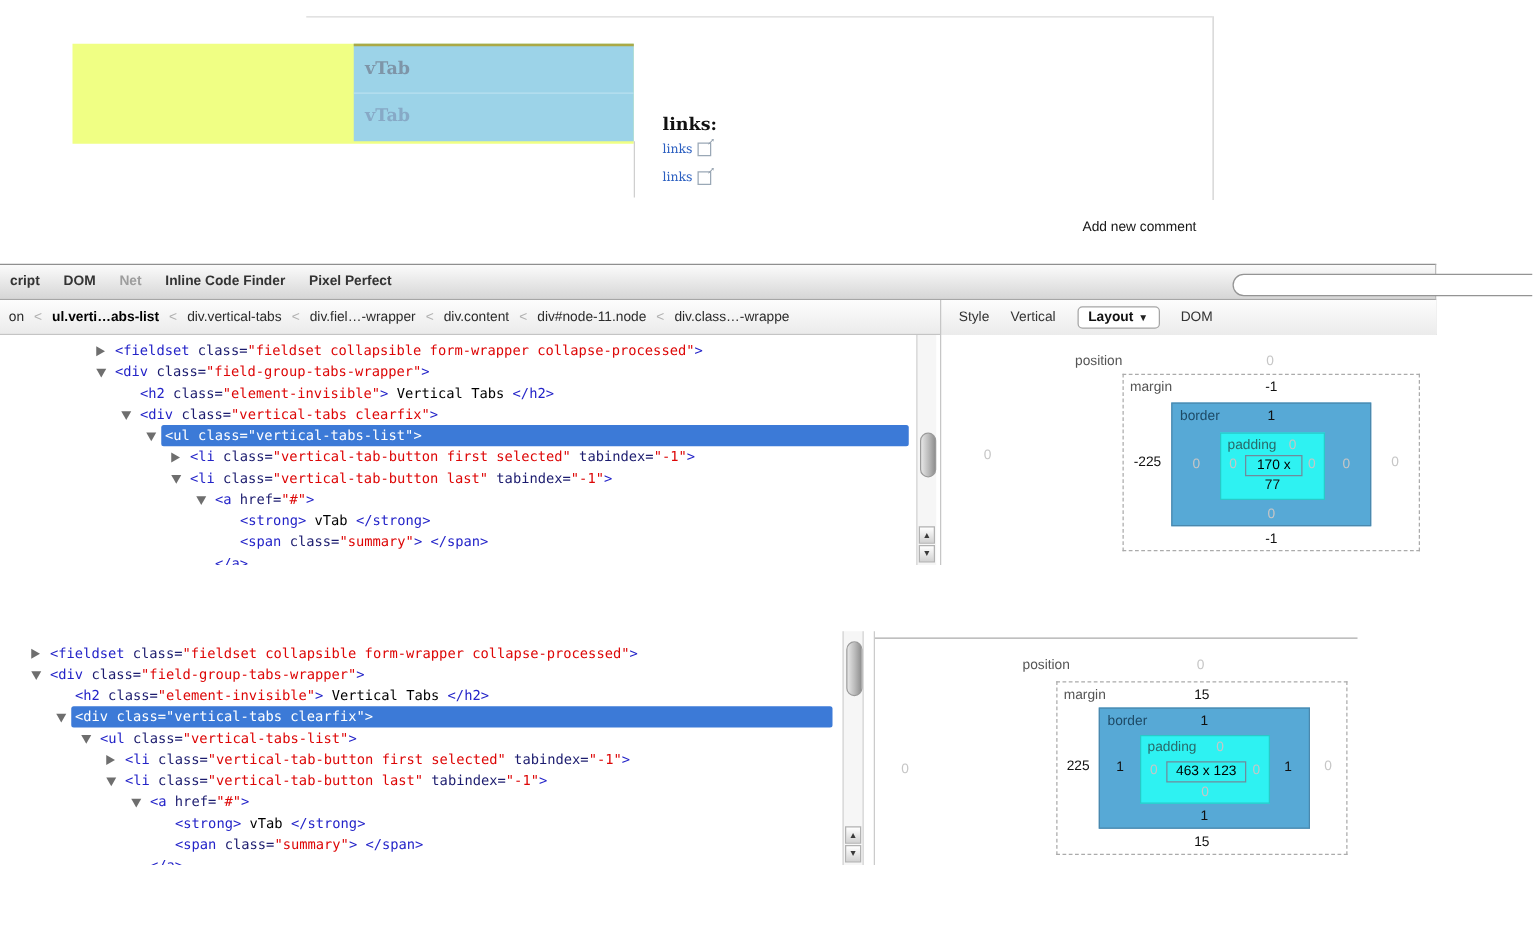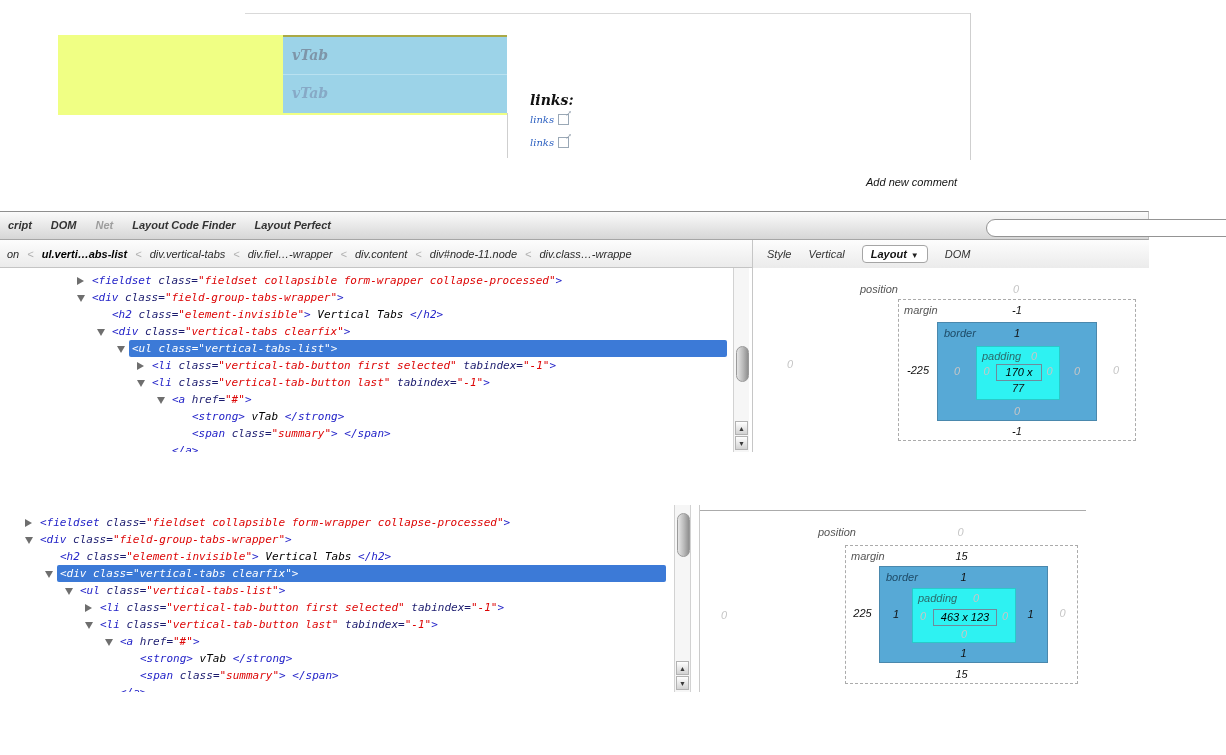--- a/index.html
+++ b/index.html
@@ -1,18 +1,18 @@
 <!DOCTYPE html>
 <html><head>
 <meta charset="utf-8">
 <style>
   html,body{margin:0;padding:0;background:#fff;}
   #canvas{position:relative;width:1226px;height:755px;background:#fff;overflow:hidden;
           font-family:"Liberation Sans",sans-serif;-webkit-font-smoothing:antialiased;}
-  .abs{position:absolute;font-style:italic;}
+  .abs{position:absolute;}
 
   
   .hairline{background:#d9d9d9;}
   .vline{background:#cfcfcf;}
   #yellow-box{background:#f0ff84;}
   #vtabs{background:#9cd3e8;border-top:2px solid #aaa946;}
   .vtab{height:37px;line-height:37px;padding-left:9px;
         font-family:"DejaVu Serif",serif;font-weight:bold;font-size:14px;}
   .vtab + .vtab{border-top:1px solid #b9e1f0;}
   .serif{font-family:"DejaVu Serif",serif;}
@@ -96,22 +96,22 @@
     <span>links</span>
     <span class="ext-icon"></span>
   </div>
   <div class="abs" id="add-comment" style="left:866px;top:176px;">Add new comment</div>
 
   <div class="abs fb-bar" id="fb-toolbar" style="left:0;top:211px;width:1149px;height:29px;">
     <div class="tabs" id="fb-toolbar-tabs">
         <span class="tab">cript</span>
         <span class="tab">DOM</span>
         <span class="tab disabled">Net</span>
-        <span class="tab">Layout Code Finder</span>
-        <span class="tab">Layout Perfect</span>
+        <span class="tab">Inline Code Finder</span>
+        <span class="tab">Pixel Perfect</span>
       </div>
   </div>
   <input class="fb-search" style="left: 986px; top: 219px; width: 254px; height: 18px;" placeholder="">
 
   <div class="abs fb-bar" id="fb-crumbbar" style="left:0;top:240px;width:1149px;height:28px;">
     <div id="fb-crumbs">
         <span class="crumb">on</span>
         <span class="crumb-sep">&lt;</span>
         <span class="crumb bold">ul.verti…abs-list</span>
         <span class="crumb-sep">&lt;</span>

